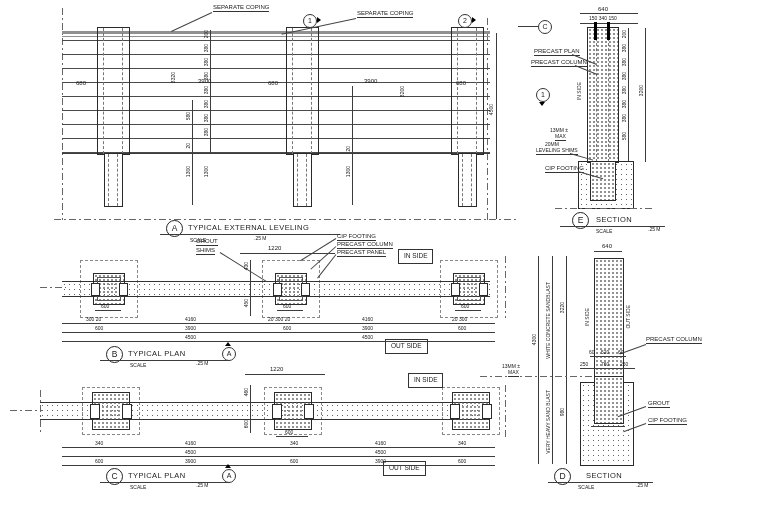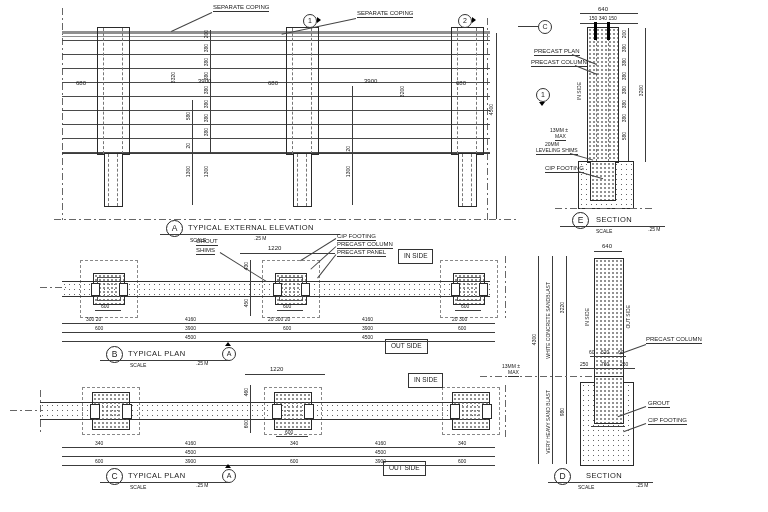--- a/index.html
+++ b/index.html
@@ -100,21 +100,21 @@
   <div class="t" style="left:76px;top:80px;">680</div>
   <div class="t" style="left:268px;top:80px;">680</div>
   <div class="t" style="left:456px;top:80px;">680</div>
   <div class="t" style="left:198px;top:78px;">3900</div>
   <div class="t" style="left:364px;top:78px;">3900</div>
   <div class="vt5" style="left:171px;top:72px;">3320</div>
   <div class="vt5" style="left:400px;top:86px;">3200</div>
   <div class="vt5" style="left:489px;top:104px;">4500</div>
 
   <div class="bubL" style="left:166px;top:220px;">A</div>
-  <div class="ttl" style="left:188px;top:224px;">TYPICAL EXTERNAL ELEVATION</div>
+  <div class="ttl" style="left:188px;top:224px;">TYPICAL EXTERNAL LEVELING</div>
   <div class="hl" style="left:160px;top:234px;width:180px;"></div>
   <div class="t5" style="left:190px;top:238px;">SCALE</div>
   <div class="t5" style="left:254px;top:236px;">.25 M</div>
 
   <div class="hdd" style="left:40px;top:287px;width:26px;"></div>
   <div class="vdd" style="left:505px;top:256px;height:62px;"></div>
   <div class="dbx" style="left:80px;top:260px;width:56px;height:56px;"></div>
   <div class="dbx" style="left:262px;top:260px;width:56px;height:56px;"></div>
   <div class="dbx" style="left:440px;top:260px;width:56px;height:56px;"></div>
   <div class="a stipL" style="left:62px;top:281px;width:428px;height:14px;border-top:1px solid #333;border-bottom:1px solid #333;"></div>

